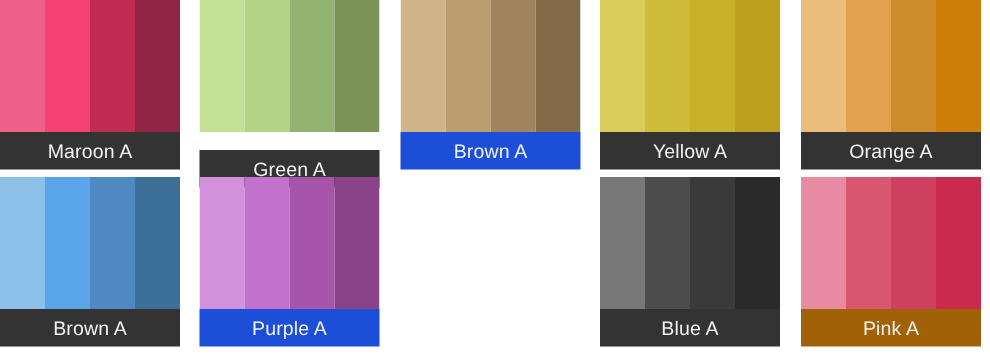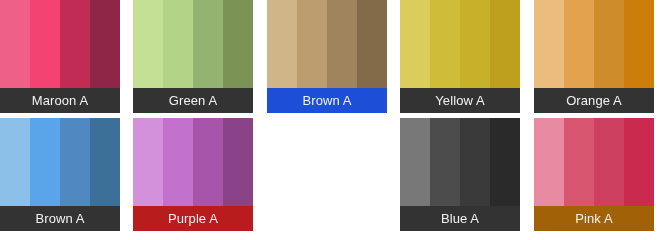--- a/index.html
+++ b/index.html
@@ -75,21 +75,21 @@
         <span class="tile-label-text" style="color: rgb(242, 242, 242);">Maroon A</span>
       </div>
     </div>
     <div class="palette-tile col-1 row-0">
       <div class="swatch-strip">
         <div class="swatch" title="#c3e095" style="background: rgb(195, 224, 149);"></div>
         <div class="swatch" title="#b3d487" style="background: rgb(179, 212, 135);"></div>
         <div class="swatch" title="#93b371" style="background: rgb(147, 179, 113);"></div>
         <div class="swatch" title="#7b9355" style="background: rgb(123, 147, 85);"></div>
       </div>
-      <div class="tile-label-bar" style="background: rgb(51, 51, 51);">
+      <div class="tile-label-bar" style="background: rgb(51, 51, 51); margin-top: 12px;">
         <span class="tile-label-text" style="color: rgb(242, 242, 242);">Green A</span>
       </div>
     </div>
     <div class="palette-tile col-2 row-0">
       <div class="swatch-strip">
         <div class="swatch" title="#d0b589" style="background: rgb(208, 181, 137);"></div>
         <div class="swatch" title="#bb9d6f" style="background: rgb(187, 157, 111);"></div>
         <div class="swatch" title="#9f845e" style="background: rgb(159, 132, 94);"></div>
         <div class="swatch" title="#836a48" style="background: rgb(131, 106, 72);"></div>
       </div>
@@ -130,21 +130,21 @@
         <span class="tile-label-text" style="color: rgb(242, 242, 242);">Brown A</span>
       </div>
     </div>
     <div class="palette-tile col-1 row-1">
       <div class="swatch-strip">
         <div class="swatch" title="#d391db" style="background: rgb(211, 145, 219);"></div>
         <div class="swatch" title="#c271cd" style="background: rgb(194, 113, 205);"></div>
         <div class="swatch" title="#a754ab" style="background: rgb(167, 84, 171);"></div>
         <div class="swatch" title="#8a4387" style="background: rgb(138, 67, 135);"></div>
       </div>
-      <div class="tile-label-bar" style="background: #b91c1c;">
+      <div class="tile-label-bar" style="background: #1d4ed8;">
         <span class="tile-label-text" style="color: rgb(242, 242, 242);">Purple A</span>
       </div>
     </div>
     <div class="palette-tile col-3 row-1">
       <div class="swatch-strip">
         <div class="swatch" title="#787878" style="background: rgb(120, 120, 120);"></div>
         <div class="swatch" title="#4c4c4c" style="background: rgb(76, 76, 76);"></div>
         <div class="swatch" title="#3a3a3a" style="background: rgb(58, 58, 58);"></div>
         <div class="swatch" title="#2a2a2a" style="background: rgb(42, 42, 42);"></div>
       </div>

